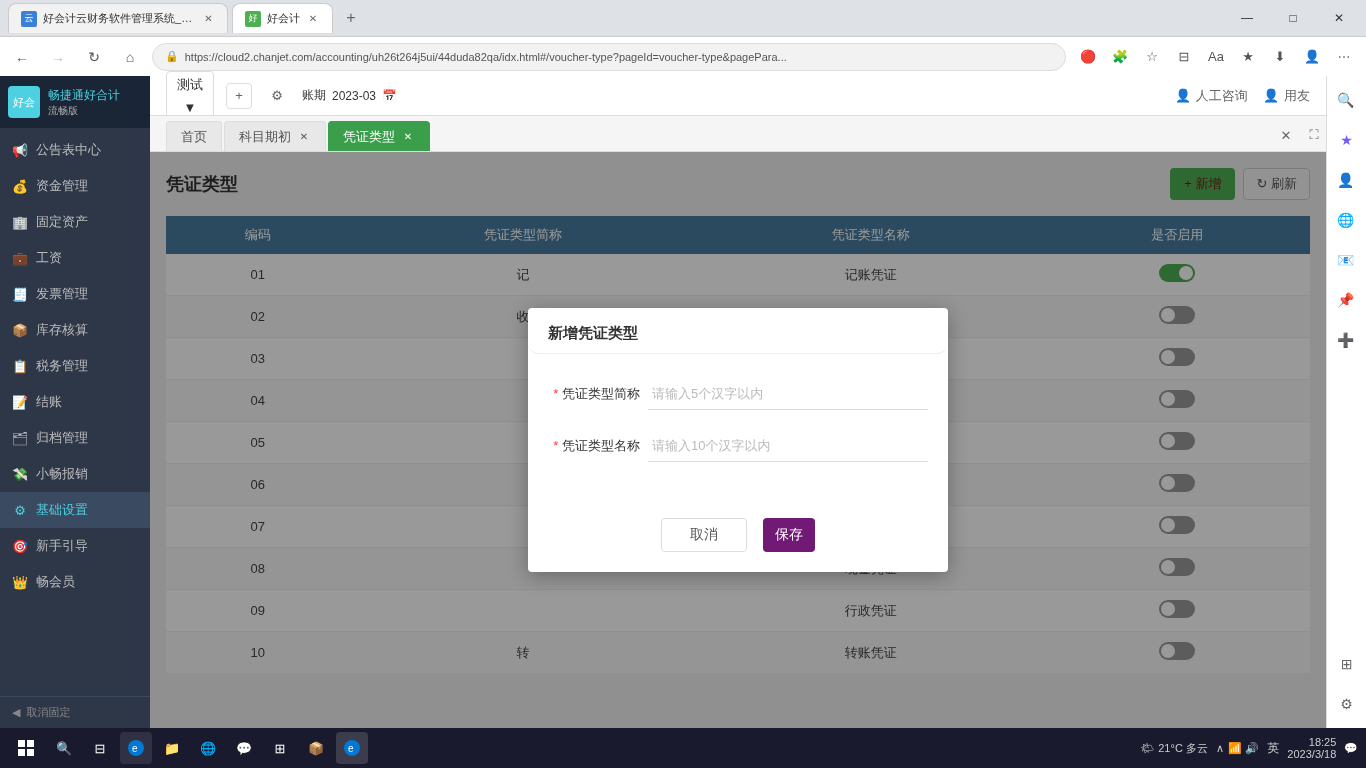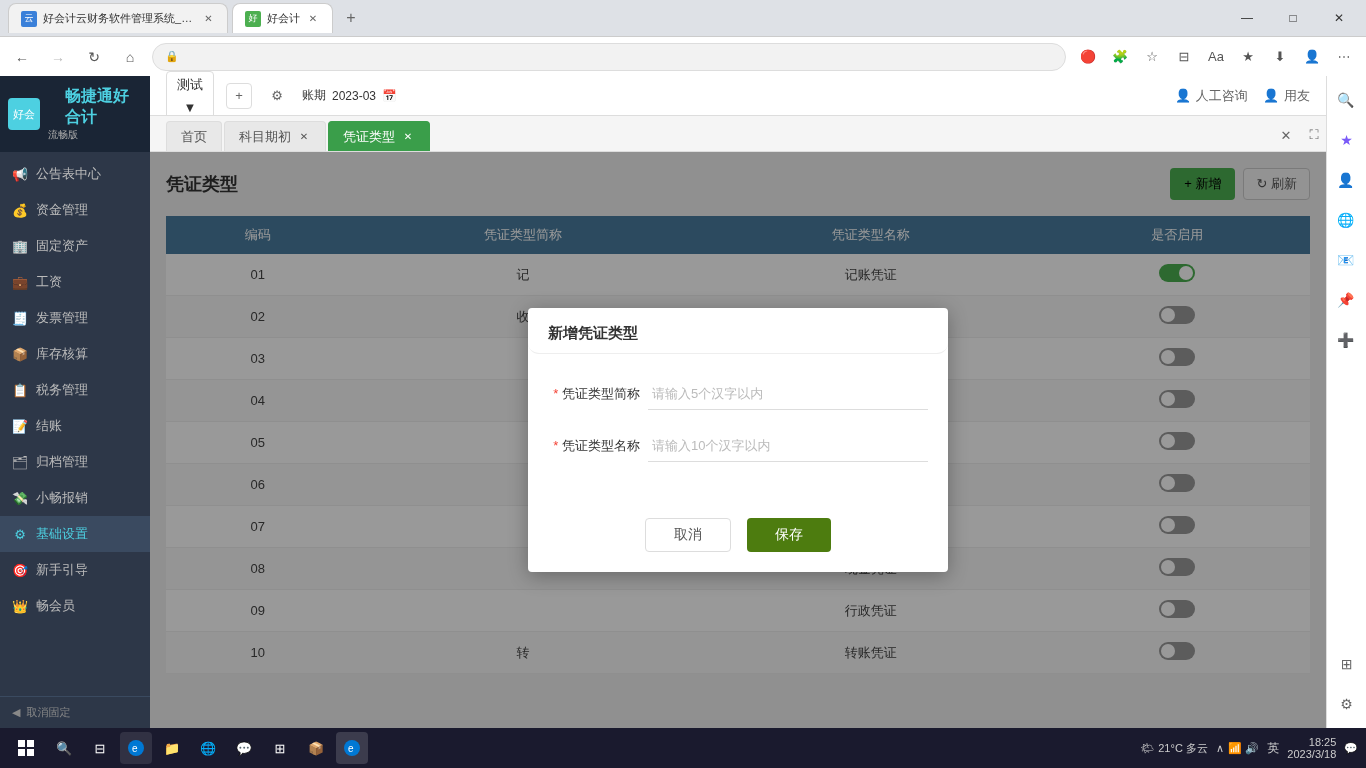--- a/index.html
+++ b/index.html
@@ -43,21 +43,21 @@
     .page-tabs { height: 36px; background: #f5f5f5; display: flex; align-items: flex-end; padding: 0 0 0 16px; border-bottom: 1px solid #ddd; text-align: center; }
     .page-tab { display: flex; align-items: center; padding: 0 14px; height: 30px; background: #e8e8e8; border-radius: 4px 4px 0 0; font-size: 13px; color: #555; cursor: pointer; margin-right: 2px; gap: 6px; border: 1px solid #ddd; border-bottom: none; }
     .page-tab.active { background: #3a9e4a; color: #fff; border-color: #3a9e4a; }
     .page-tab-close { width: 14px; height: 14px; display: flex; align-items: center; justify-content: center; font-size: 10px; border-radius: 50%; }
     .page-tab.active .page-tab-close { color: #fff; }
     .content-area { flex: 1; padding: 16px; position: relative; }
 
     .page-header { display: flex; align-items: center; justify-content: space-between; margin-bottom: 16px; }
     .page-title { font-size: 18px; color: #333; font-weight: bold; }
     .header-actions { display: flex; gap: 8px; }
-    .btn-new { background: #4caf50; color: #000000; border: none; padding: 6px 14px; border-radius: 4px; cursor: pointer; font-size: 13px; display: flex; align-items: center; gap: 4px; }
+    .btn-new { background: #4caf50; color: #7f1d1d; border: none; padding: 6px 14px; border-radius: 4px; cursor: pointer; font-size: 13px; display: flex; align-items: center; gap: 4px; }
     .btn-refresh { background: transparent; color: #555; border: 1px solid #ccc; padding: 6px 12px; border-radius: 4px; cursor: pointer; font-size: 13px; display: flex; align-items: center; gap: 4px; background: #f5f5f5; }
 
     
     .data-table { width: 100%; border-collapse: collapse; background: #fff; }
     .data-table thead { background: #4a7c9e; color: #fff; }
     .data-table th { padding: 10px 16px; text-align: center; font-size: 13px; font-weight: normal; }
     .data-table td { padding: 10px 16px; text-align: center; font-size: 13px; color: #444; border-bottom: 1px solid #eee; }
     .data-table tr:nth-child(even) td { background: #f9f9f9; }
 
     
@@ -73,21 +73,21 @@
     .modal-overlay { position: absolute; top: 0; left: 0; right: 0; bottom: 0; background: rgba(0,0,0,0.4); display: flex; align-items: center; justify-content: center; z-index: 100; }
     .modal { background: #fff; border-radius: 4px; width: 420px; box-shadow: 0 4px 20px rgba(0,0,0,0.3); }
     .modal-header { padding: 16px 20px 10px; font-size: 15px; font-weight: bold; color: #333; border-bottom: 1px solid #eee; border-radius: 11px; }
     .modal-body { padding: 24px 20px; }
     .form-row { display: flex; align-items: center; margin-bottom: 20px; }
     .form-label { width: 100px; text-align: right; color: #333; font-size: 13px; flex-shrink: 0; padding-right: 8px; }
     .form-input { flex: 1; height: 32px; border: none; border-bottom: 1px solid #ddd; outline: none; font-size: 13px; color: #333; padding: 0 4px; }
     .form-input::placeholder { color: #bbb; }
     .modal-footer { padding: 12px 20px 20px; display: flex; justify-content: center; gap: 16px; }
     .btn-cancel { padding: 7px 28px; border: 1px solid #ddd; border-radius: 4px; background: #fff; color: #555; cursor: pointer; font-size: 14px; }
-    .btn-save { padding: 7px 28px; border: none; border-radius: 4px; background: #4d7c0f; color: #fff; cursor: pointer; font-size: 14px; }
+    .btn-save { padding: 7px 12px; border: none; border-radius: 4px; background: #701a75; color: #fff; cursor: pointer; font-size: 14px; }
 
     
     .right-panel { width: 40px; background: #fff; border-left: 1px solid #ddd; display: flex; flex-direction: column; align-items: center; padding: 8px 0; gap: 8px; }
     .right-panel-btn { width: 32px; height: 32px; display: flex; align-items: center; justify-content: center; cursor: pointer; color: #666; border-radius: 4px; font-size: 14px; }
 
     
     .taskbar { height: 40px; background: #1a1a2e; display: flex; align-items: center; padding: 0 8px; color: #fff; }
     .taskbar-start { width: 36px; height: 36px; display: flex; align-items: center; justify-content: center; cursor: pointer; }
     .taskbar-icons { display: flex; gap: 4px; margin-left: 4px; }
     .taskbar-icon { width: 32px; height: 32px; display: flex; align-items: center; justify-content: center; cursor: pointer; border-radius: 4px; }
@@ -121,20 +121,21 @@
       <div class="win-btn close">✕</div>
     </div>
   </div>
   <div class="address-bar">
     <div class="nav-btn">←</div>
     <div class="nav-btn" style="color:#bbb;">→</div>
     <div class="nav-btn">↻</div>
     <div class="nav-btn">⌂</div>
     <div class="url-box">
       <span class="lock-icon">🔒</span>
+      <span style="font-size:11px;color:#555;overflow:hidden;white-space:nowrap;text-overflow:ellipsis;">https://cloud2.chanjet.com/accounting/uh26t264j5ui/44duda82qa/idx.html#/voucher-type?pageId=voucher-type&amp;pagePara...</span>
     </div>
     <div class="browser-actions">
       <div class="br-btn" style="position:relative;">🔴</div>
       <div class="br-btn">🧩</div>
       <div class="br-btn">☆</div>
       <div class="br-btn">⊟</div>
       <div class="br-btn">Aa</div>
       <div class="br-btn">★</div>
       <div class="br-btn">⬇</div>
       <div class="br-btn">👤</div>
@@ -142,21 +143,21 @@
     </div>
   </div>
 </div>
 
 <div style="display:flex; height:calc(768px - 76px - 40px);">
 
   <div class="sidebar">
     <div class="sidebar-header">
       <div style="width:32px;height:32px;background:#4dd0e1;border-radius:4px;display:flex;align-items:center;justify-content:center;color:#fff;font-size:11px;flex-shrink:0;">好会</div>
       <div>
-        <div style="color:#4dd0e1;font-size:16px;font-weight:bold;margin-left:17px;">畅捷通好合计</div>
+        <div style="color:#4dd0e1;font-size:12px;font-weight:normal;">畅捷通好合计</div>
         <div style="color:#aaa;font-size:10px;">流畅版</div>
       </div>
     </div>
     <div class="sidebar-items">
       <div class="sidebar-item">
         <span class="sidebar-item-icon">📢</span>
         <span>公告表中心</span>
       </div>
       <div class="sidebar-item">
         <span class="sidebar-item-icon">💰</span>

